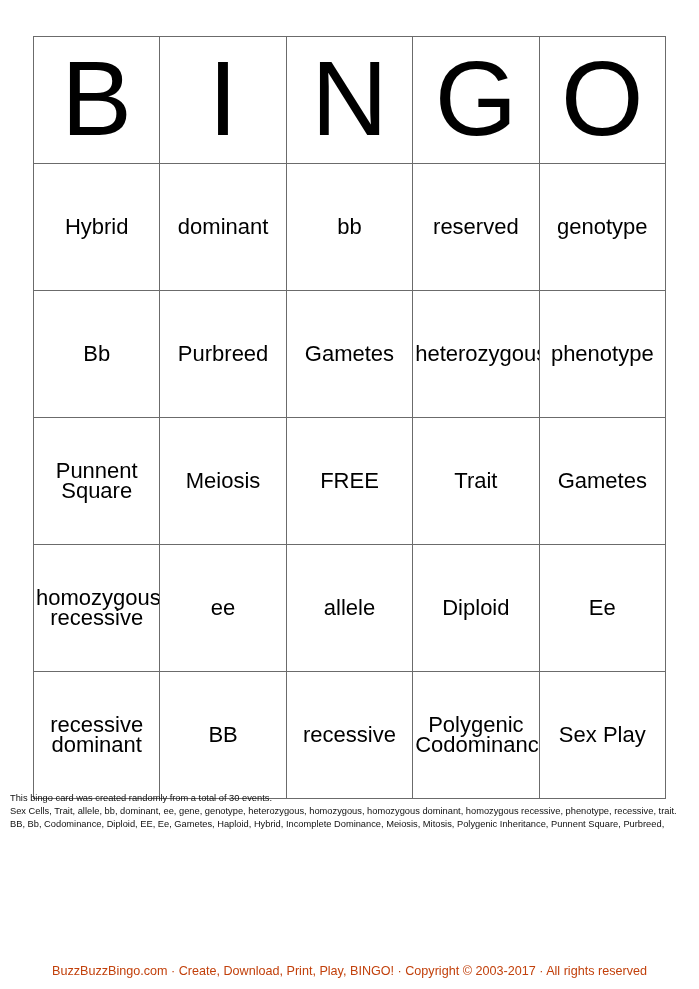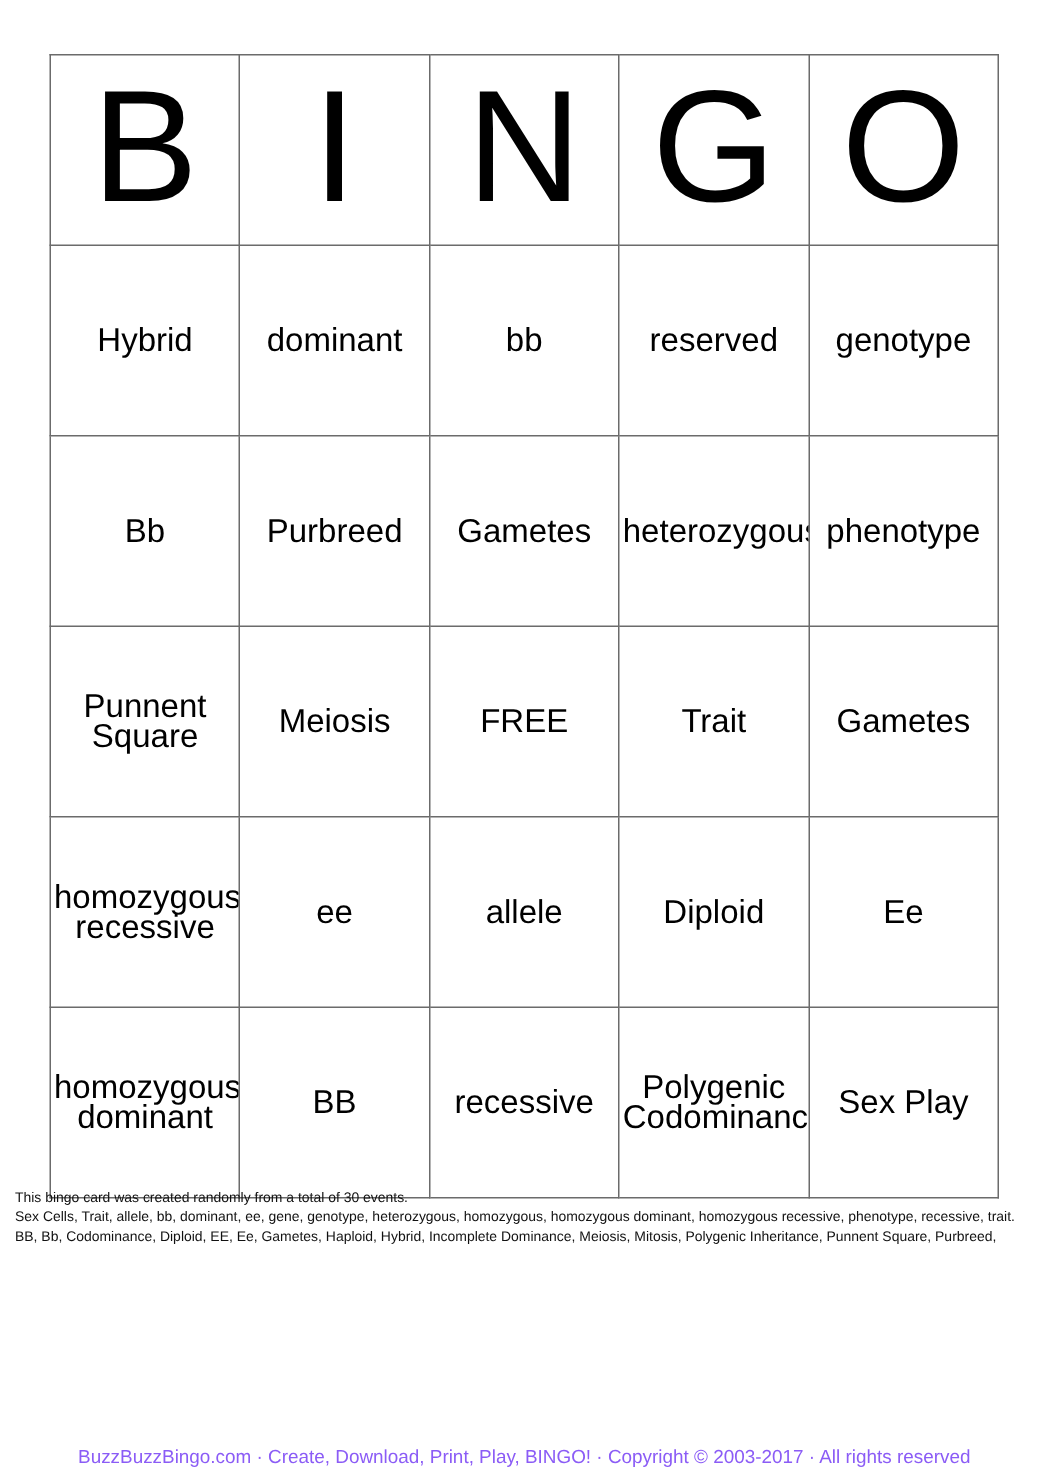--- a/index.html
+++ b/index.html
@@ -58,21 +58,21 @@
     }
     .footer-note div { margin: 0; }
     .copyright {
       position: absolute;
       left: 0;
       top: 962px;
       width: 699px;
       text-align: center;
       font-size: 12.6px;
       line-height: 18px;
-      color: #8b5cf6;
+      color: #c2410c;
     }
   </style>
 </head>
 <body>
 
 <table class="card">
   <tbody>
     <tr class="header">
       <td><span class="header-letter">B</span></td>
       <td><span class="header-letter">I</span></td>
@@ -102,21 +102,21 @@
       <td>Gametes</td>
     </tr>
     <tr class="row">
       <td>homozygous recessive</td>
       <td>ee</td>
       <td>allele</td>
       <td>Diploid</td>
       <td>Ee</td>
     </tr>
     <tr class="row">
-      <td>homozygous dominant</td>
+      <td>recessive dominant</td>
       <td>BB</td>
       <td>recessive</td>
       <td>Polygenic Codominance</td>
       <td>Sex Play</td>
     </tr>
   </tbody>
 </table>
 
 <div class="footer-note">
   <div>This bingo card was created randomly from a total of 30 events.</div>

